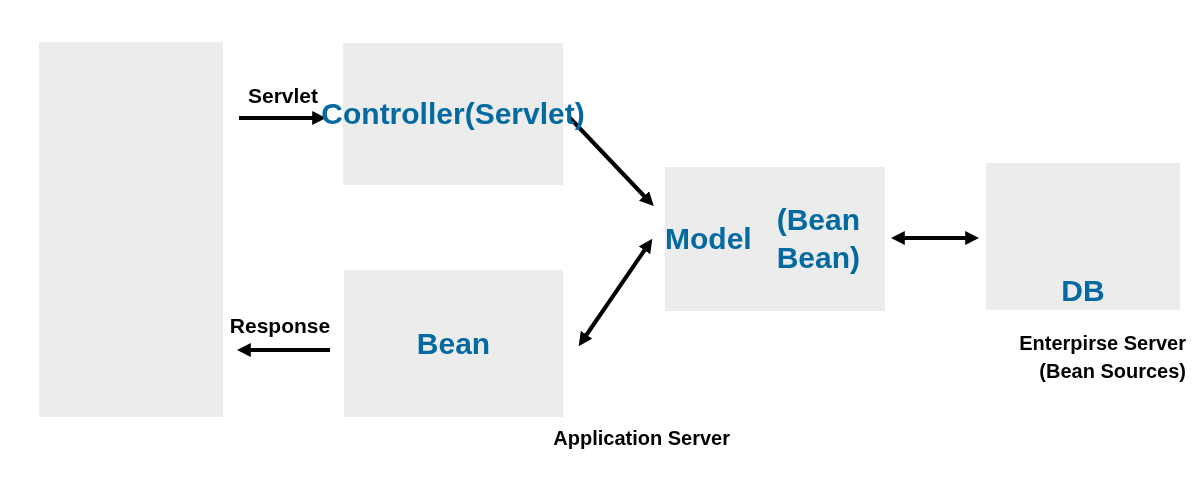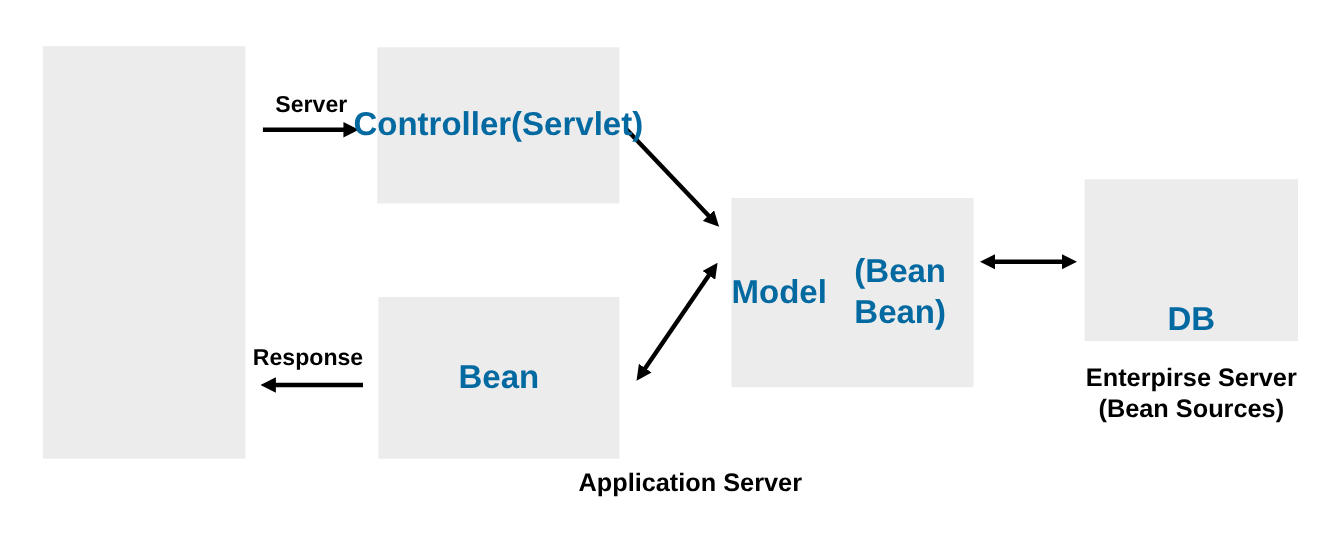--- a/index.html
+++ b/index.html
@@ -32,40 +32,40 @@
     justify-content: center;
     text-align: center;
     font-weight: 700;
     font-size: 30px;
     line-height: 38px;
     color: #0369a1;
   }
   .node-user       { left: 39px;  top: 42px;  width: 184px; height: 375px; }
   .node-controller { left: 343px; top: 43px;  width: 220px; height: 142px; }
   .node-view       { left: 344px; top: 270px; width: 219px; height: 147px; }
-  .node-model      { left: 665px; top: 180px; width: 220px; height: 172px; }
+  .node-model      { left: 665px; top: 167px; width: 220px; height: 144px; }
   .node-db         { left: 986px; top: 163px; width: 194px; height: 147px; align-items: flex-end; }
 
   .edge-label {
     position: absolute;
     font-weight: 700;
     font-size: 21px;
     line-height: 24px;
     text-align: center;
     color: #000000;
   }
   .label-request  { left: 236px; top: 84px;  width: 94px; }
   .label-response { left: 229px; top: 314px; width: 102px; }
 
   .caption {
     position: absolute;
     font-weight: 700;
-    font-size: 23px;
+    font-size: 20px;
     line-height: 28px;
-    text-align: center;
+    text-align: right;
     color: #000000;
   }
   .caption-app-server { left: 525px; top: 424px; width: 205px; }
   .caption-ent-server { left: 980px; top: 329px; width: 206px; }
 </style>
 </head>
 <body>
 
 <div class="canvas">
 
@@ -96,21 +96,21 @@
 
   <div class="node node-model">
     <div>Model</div>
     <div>(Bean Bean)</div>
   </div>
 
   <div class="node node-db">
     <div>DB</div>
   </div>
 
-  <div class="edge-label label-request">Server</div>
+  <div class="edge-label label-request">Servlet</div>
 
   <div class="edge-label label-response">Response</div>
 
   <div class="caption caption-app-server">Application Server</div>
 
   <div class="caption caption-ent-server">
     <div>Enterpirse Server</div>
     <div>(Bean Sources)</div>
   </div>
 

